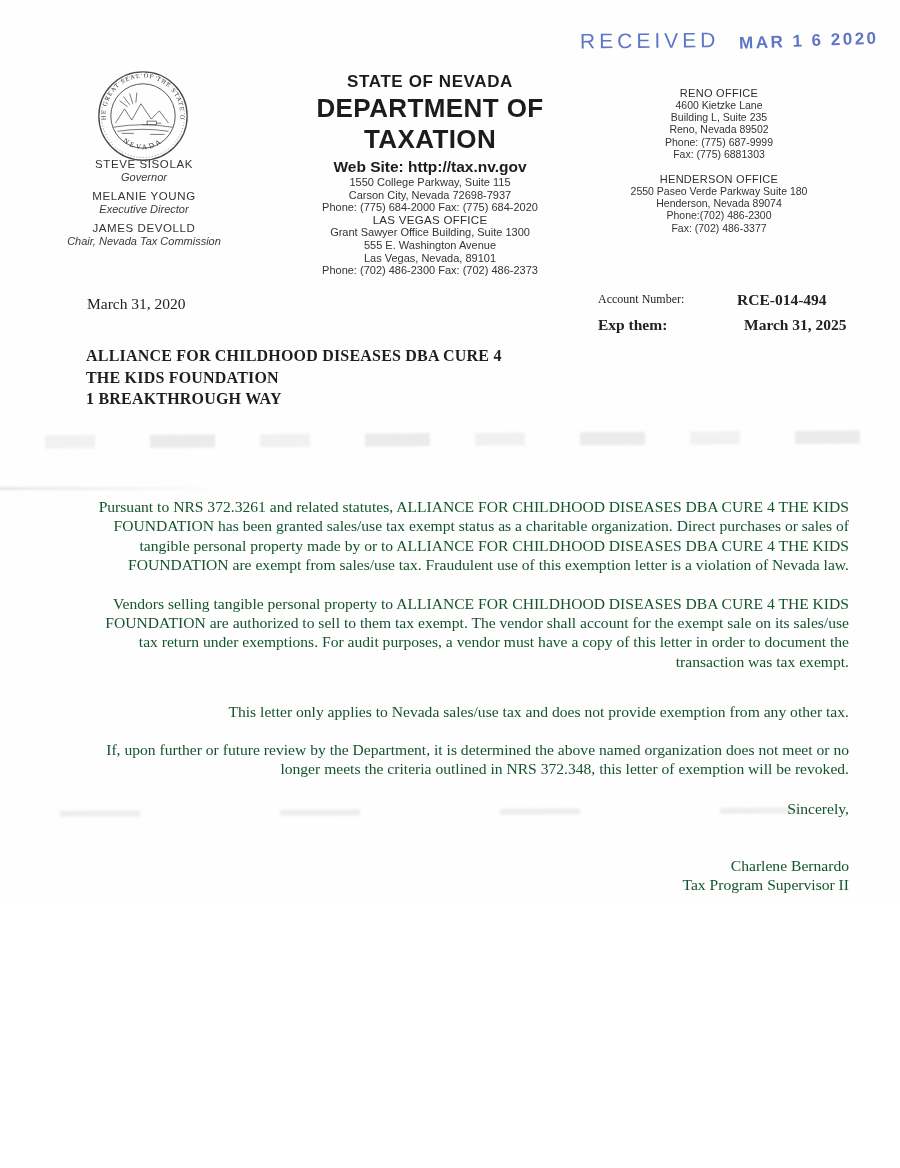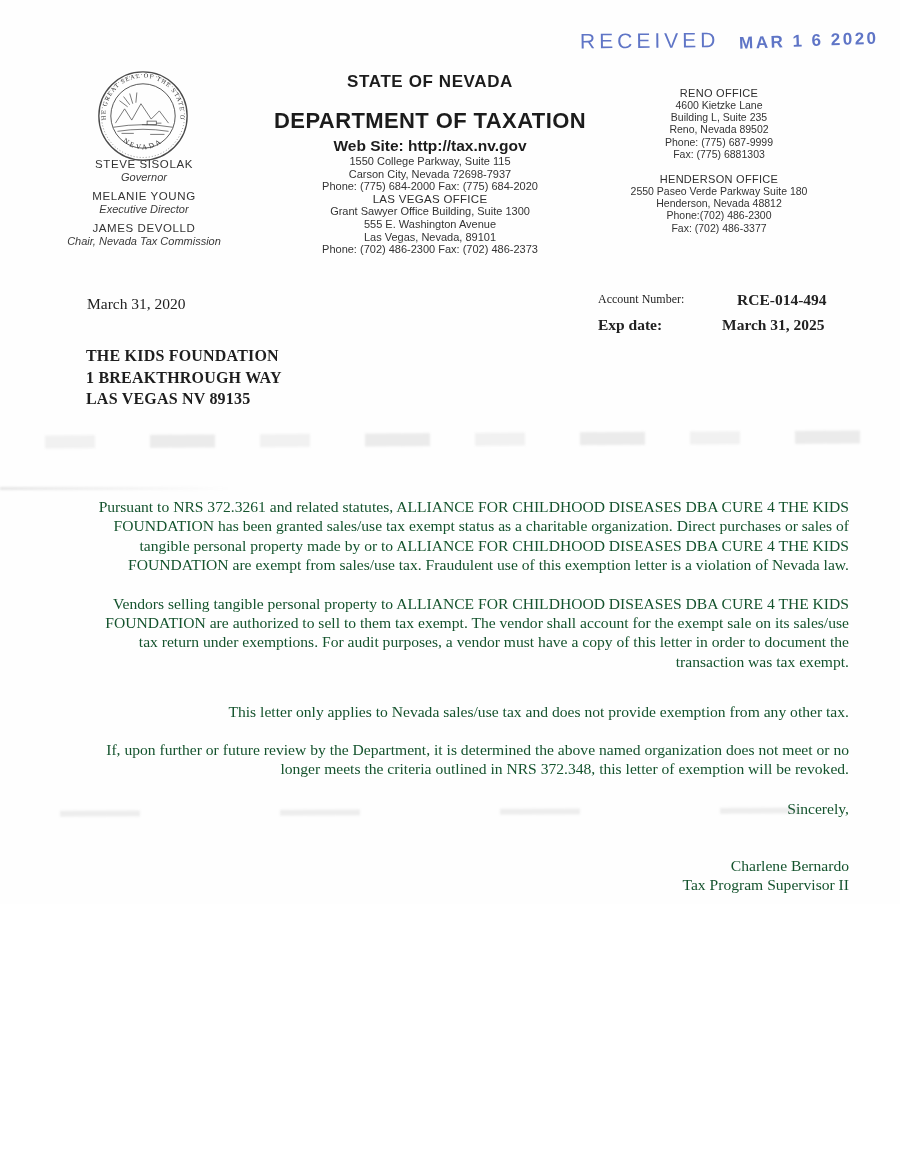--- a/index.html
+++ b/index.html
@@ -16,35 +16,35 @@
   
   .seal{position:absolute;left:97px;top:70px;width:92px;height:92px;}
   .officials{position:absolute;left:28px;top:158px;width:232px;text-align:center;
     font-family:"Liberation Sans","DejaVu Sans",sans-serif;color:#333;}
   .off{margin-bottom:7px;}
   .off-name{font-size:11.5px;letter-spacing:.6px;}
   .off-title{font-size:11px;font-style:italic;color:#3a3a3a;margin-top:1px;}
   .center-col{position:absolute;left:268px;top:72px;width:324px;text-align:center;
     font-family:"Liberation Sans","DejaVu Sans",sans-serif;color:#1c1c1c;}
   .hdr-state{font-size:17px;font-weight:bold;letter-spacing:.6px;}
-  .hdr-dept{font-size:22px;font-weight:bold;letter-spacing:.4px;margin-top:16px;}
+  .hdr-dept{font-size:26px;font-weight:bold;letter-spacing:.4px;margin-top:1px;}
   .hdr-web{font-size:15.5px;font-weight:bold;margin-top:3px;}
   .hdr-line{font-size:11px;line-height:12.6px;color:#333;}
   .lv-title{font-size:11.5px;color:#2e2e2e;letter-spacing:.3px;}
   .right-col{position:absolute;left:612px;top:87px;width:214px;text-align:center;
     font-family:"Liberation Sans","DejaVu Sans",sans-serif;color:#333;}
   .ro-title{font-size:11px;letter-spacing:.3px;color:#2e2e2e;}
   .ro-line{font-size:10.5px;line-height:12.2px;}
   .henderson{margin-top:13px;}
   
   .date-line{position:absolute;left:87px;top:295px;font-size:15.5px;}
   .acct-label{position:absolute;left:598px;top:292px;font-size:12px;}
   .acct-value{position:absolute;left:737px;top:291px;font-size:15.5px;font-weight:bold;}
   .exp-label{position:absolute;left:598px;top:316px;font-size:15.5px;font-weight:bold;}
-  .exp-value{position:absolute;left:722px;top:316px;font-size:15.5px;font-weight:bold;}
+  .exp-value{position:absolute;left:744px;top:316px;font-size:15.5px;font-weight:bold;}
   
   .recipient{position:absolute;left:86px;top:345px;font-weight:bold;font-size:16px;
     line-height:21.5px;letter-spacing:.2px;color:#1e1e1e;}
   
   .body-text{position:absolute;left:87px;top:497px;width:762px;font-size:15.6px;
     line-height:19.4px;color:#14532d;text-align:right;}
   .body-text p{margin:0;}
   .p1{margin-bottom:19px !important;}
   .p2{margin-bottom:31px !important;}
   .p3{margin-bottom:18px !important;}
@@ -133,36 +133,36 @@
   <div class="right-col">
     <div class="ro-title">RENO OFFICE</div>
     <div class="ro-line">4600 Kietzke Lane</div>
     <div class="ro-line">Building L, Suite 235</div>
     <div class="ro-line">Reno, Nevada 89502</div>
     <div class="ro-line">Phone: (775) 687-9999</div>
     <div class="ro-line">Fax: (775) 6881303</div>
     <div class="henderson">
       <div class="ro-title">HENDERSON OFFICE</div>
       <div class="ro-line">2550 Paseo Verde Parkway Suite 180</div>
-      <div class="ro-line">Henderson, Nevada 48812</div>
+      <div class="ro-line">Henderson, Nevada 89074</div>
       <div class="ro-line">Phone:(702) 486-2300</div>
       <div class="ro-line">Fax: (702) 486-3377</div>
     </div>
   </div>
 
   <div class="date-line">March 31, 2020</div>
   <div class="acct-label">Account Number:</div>
   <div class="acct-value">RCE-014-494</div>
-  <div class="exp-label">Exp date:</div>
+  <div class="exp-label">Exp them:</div>
   <div class="exp-value">March 31, 2025</div>
 
   <div class="recipient">
+    <div>ALLIANCE FOR CHILDHOOD DISEASES DBA CURE 4</div>
     <div>THE KIDS FOUNDATION</div>
     <div>1 BREAKTHROUGH WAY</div>
-    <div>LAS VEGAS NV  89135</div>
   </div>
 
   <div class="body-text">
     <p class="p1">Pursuant to NRS 372.3261 and related statutes, ALLIANCE FOR CHILDHOOD DISEASES DBA CURE 4 THE KIDS FOUNDATION has been granted sales/use tax exempt status as a charitable organization.  Direct purchases or sales of tangible personal property made by or to  ALLIANCE FOR CHILDHOOD DISEASES DBA CURE 4 THE KIDS FOUNDATION are exempt from sales/use tax.   Fraudulent use of this exemption letter is a violation of Nevada law.</p>
     <p class="p2">Vendors selling tangible personal property to ALLIANCE FOR CHILDHOOD DISEASES DBA CURE 4 THE KIDS FOUNDATION are authorized to sell to them tax exempt.  The vendor shall account for the exempt sale on its sales/use tax return under exemptions.  For audit purposes, a vendor must have a copy of this letter in order to document the transaction was tax exempt.</p>
     <p class="p3">This letter only applies to Nevada sales/use tax and does not provide exemption from any other tax.</p>
     <p class="p6">If, upon further or future review by the Department, it is determined the above named organization does not meet or no longer meets the criteria outlined in NRS 372.348, this letter of exemption will be revoked.</p>
     <p class="salutation">Sincerely,</p>
     <div class="sig-name">Charlene Bernardo</div>
     <div class="sig-title">Tax Program Supervisor II</div>

